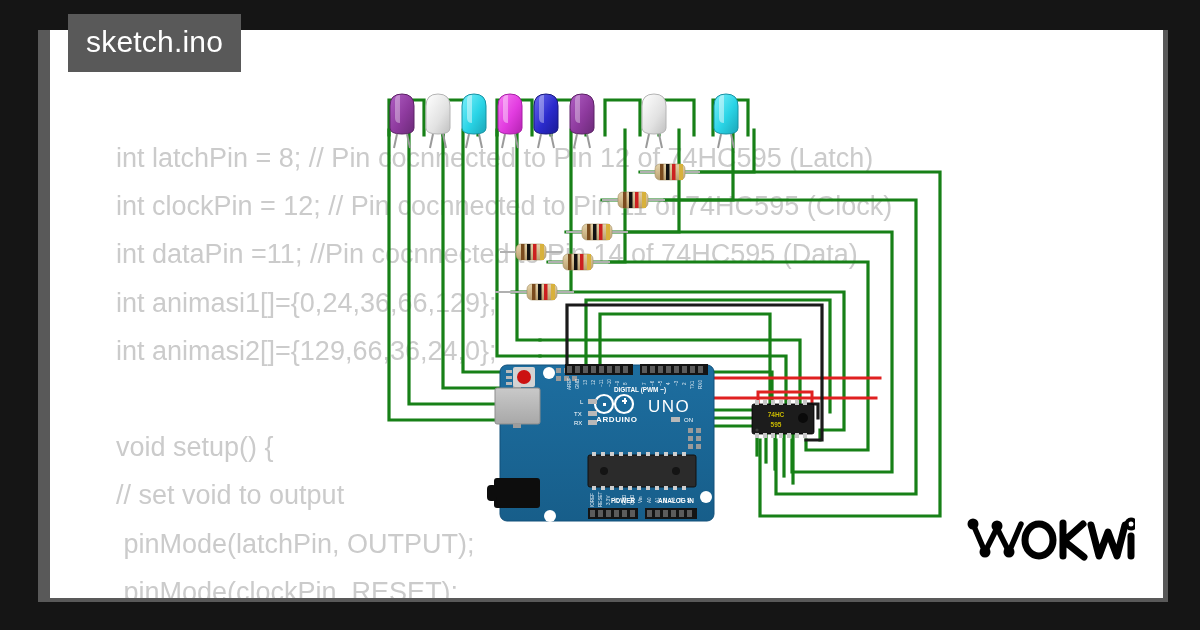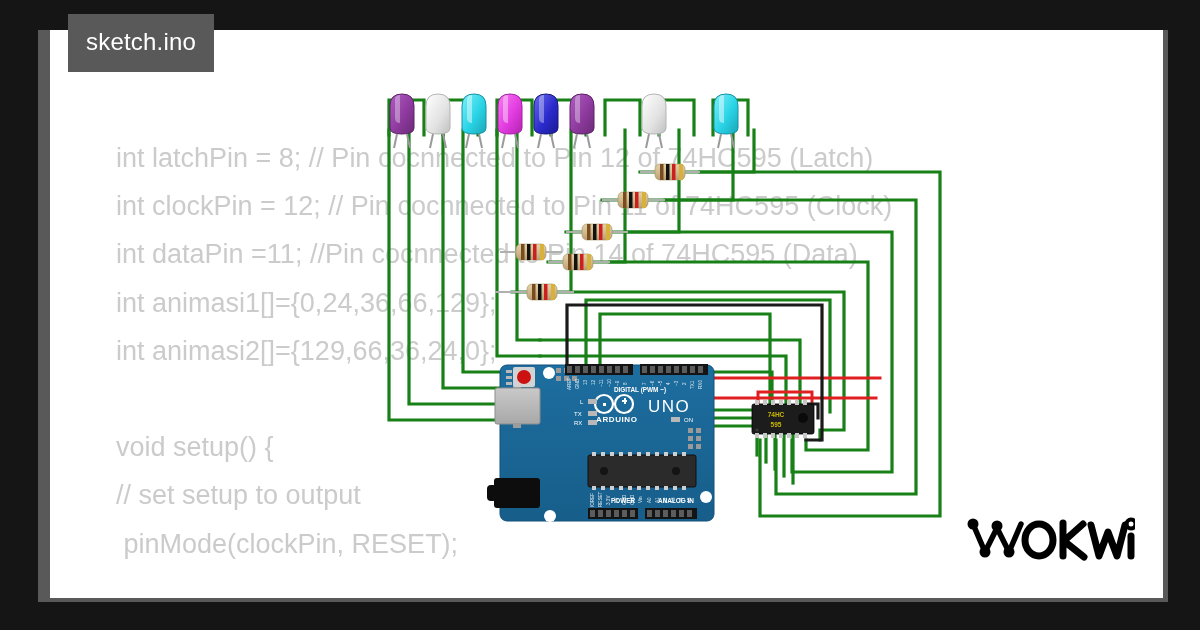--- a/index.html
+++ b/index.html
@@ -27,21 +27,21 @@
     overflow: hidden;
   }
 
   
   .file-tab {
     position: absolute;
     left: 68px; top: 14px;
     padding: 8px 18px 10px 18px;
     background: #595959;
     color: #ffffff;
-    font-size: 24px;
+    font-size: 30px;
     line-height: 40px;
     letter-spacing: 0.2px;
     z-index: 40;
     white-space: nowrap;
   }
 
   
   .code {
     position: absolute;
     left: 66px; top: 104px;
@@ -84,21 +84,22 @@
   <div class="card">
 
     <div class="code">
       <div class="code-line">int latchPin = 8; // Pin cocnnected to Pin 12 of 74HC595 (Latch)</div>
       <div class="code-line">int clockPin = 12; // Pin cocnnected to Pin 11 of 74HC595 (Clock)</div>
       <div class="code-line">int dataPin =11; //Pin cocnnected to Pin 14 of 74HC595 (Data)</div>
       <div class="code-line">int animasi1[]={0,24,36,66,129};</div>
       <div class="code-line">int animasi2[]={129,66,36,24,0};</div>
       <div class="code-line blank">&nbsp;</div>
       <div class="code-line">void setup() {</div>
-      <div class="code-line">// set setup to output</div>
+      <div class="code-line">// set void to output</div>
+      <div class="code-line"> pinMode(latchPin, OUTPUT);</div>
       <div class="code-line"> pinMode(clockPin, RESET);</div>
 
     </div>
 
     <div class="wokwi-logo">
       <svg width="170" height="56" viewBox="0 0 170 56" aria-label="wokwi">
         <g fill="none" stroke="#000" stroke-width="5.5" stroke-linecap="round" stroke-linejoin="round">
 
           <path d="M8 14 L20 42 L32 18 L44 42 L56 14"></path>
         </g>

